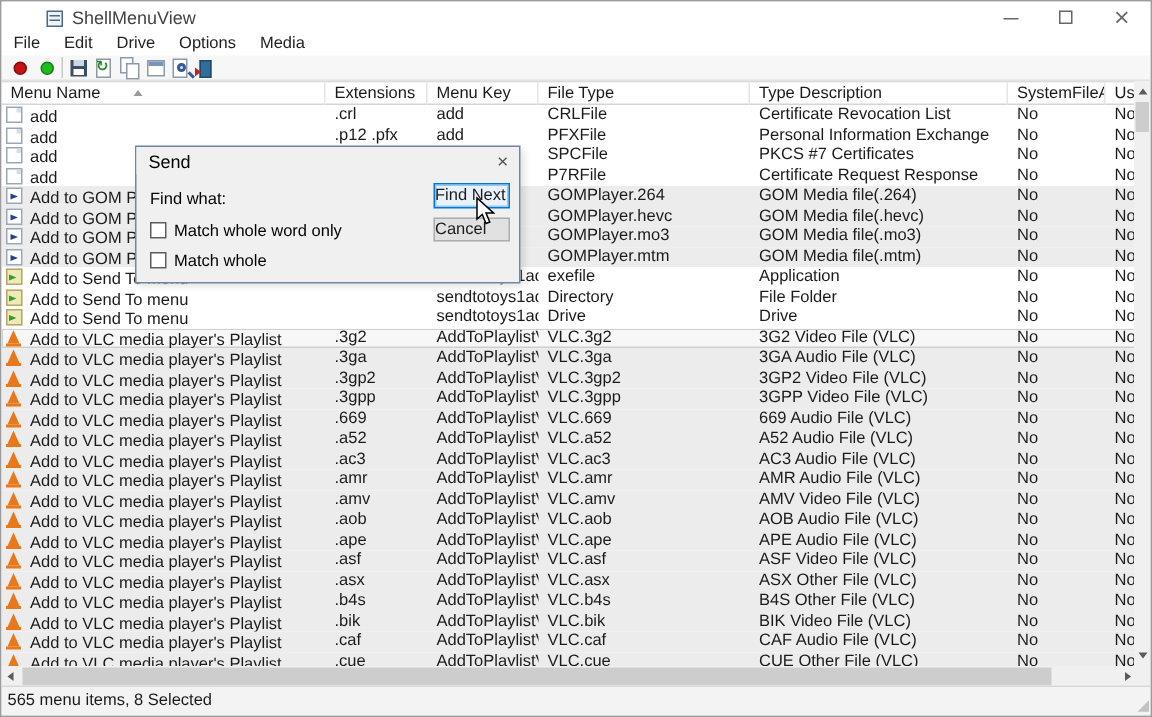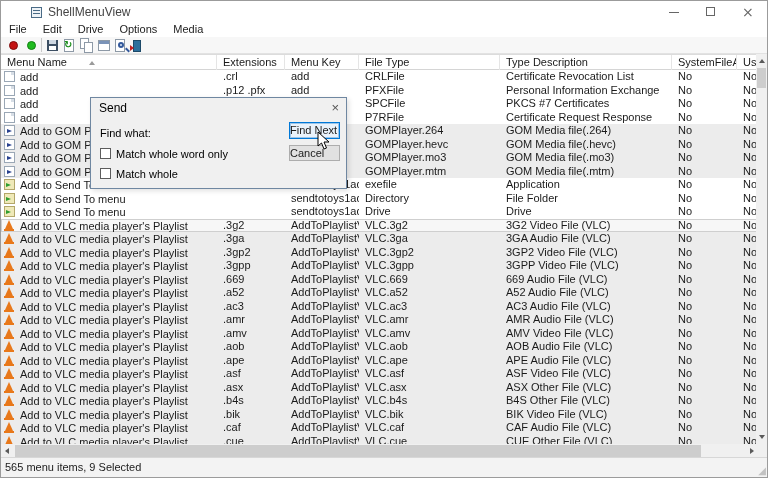--- a/index.html
+++ b/index.html
@@ -225,21 +225,21 @@
   </div>
 
   <div class="hscroll">
     <span class="hs-left"></span>
     <span class="hs-thumb"></span>
     <span class="hs-right"></span>
   </div>
   <div class="sb-corner"></div>
 
   <div class="statusbar">
-    <span class="status-text">565 menu items, 9 Selected</span>
+    <span class="status-text">565 menu items, 8 Selected</span>
     <span class="grip">◢</span>
   </div>
 
   <div class="dialog">
     <div class="dlg-title">
       <span class="dlg-title-text">Send</span>
       <span class="dlg-close">×</span>
     </div>
     <span class="dlg-label lbl-findwhat">Find what:</span>
     <div class="btn btn-findnext">Find Next</div>

